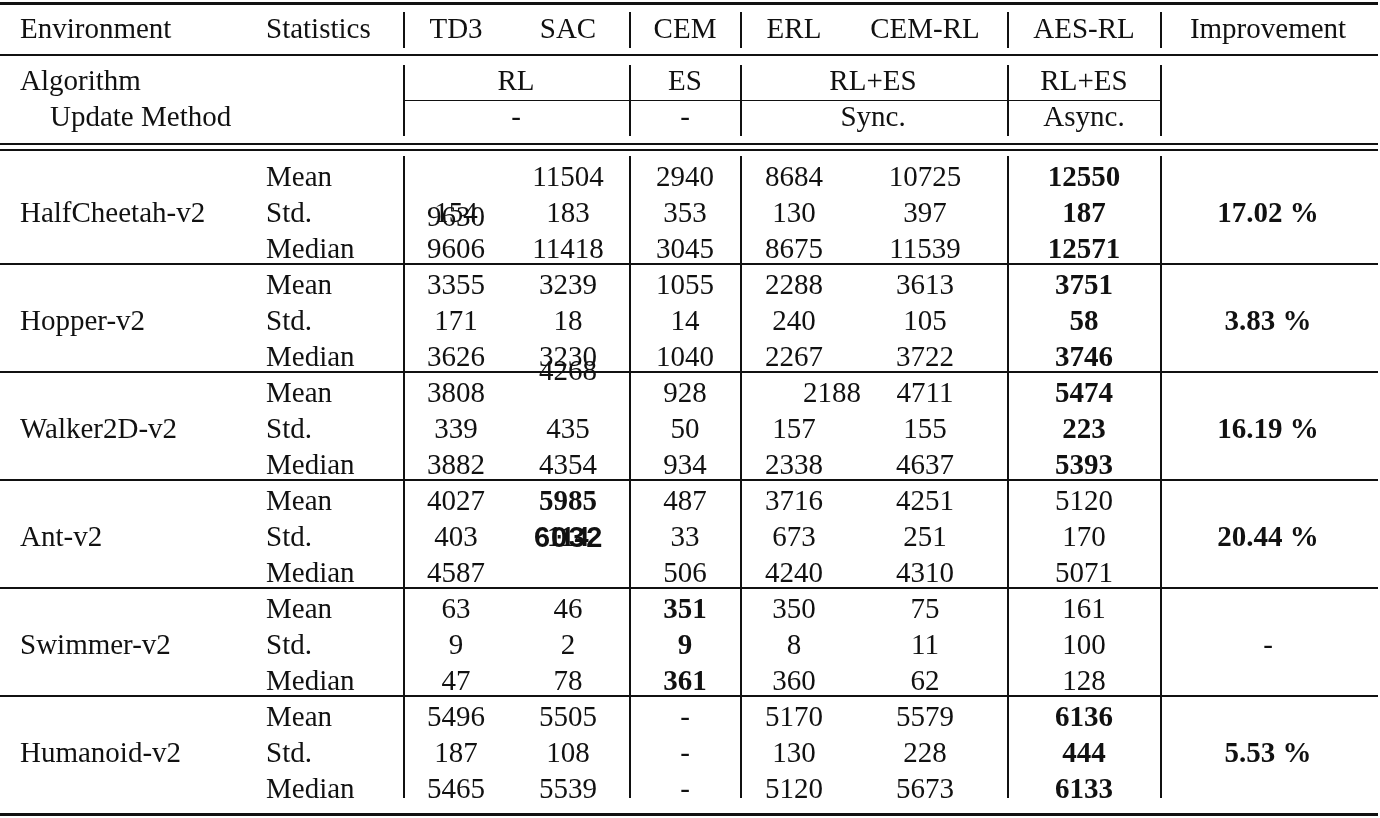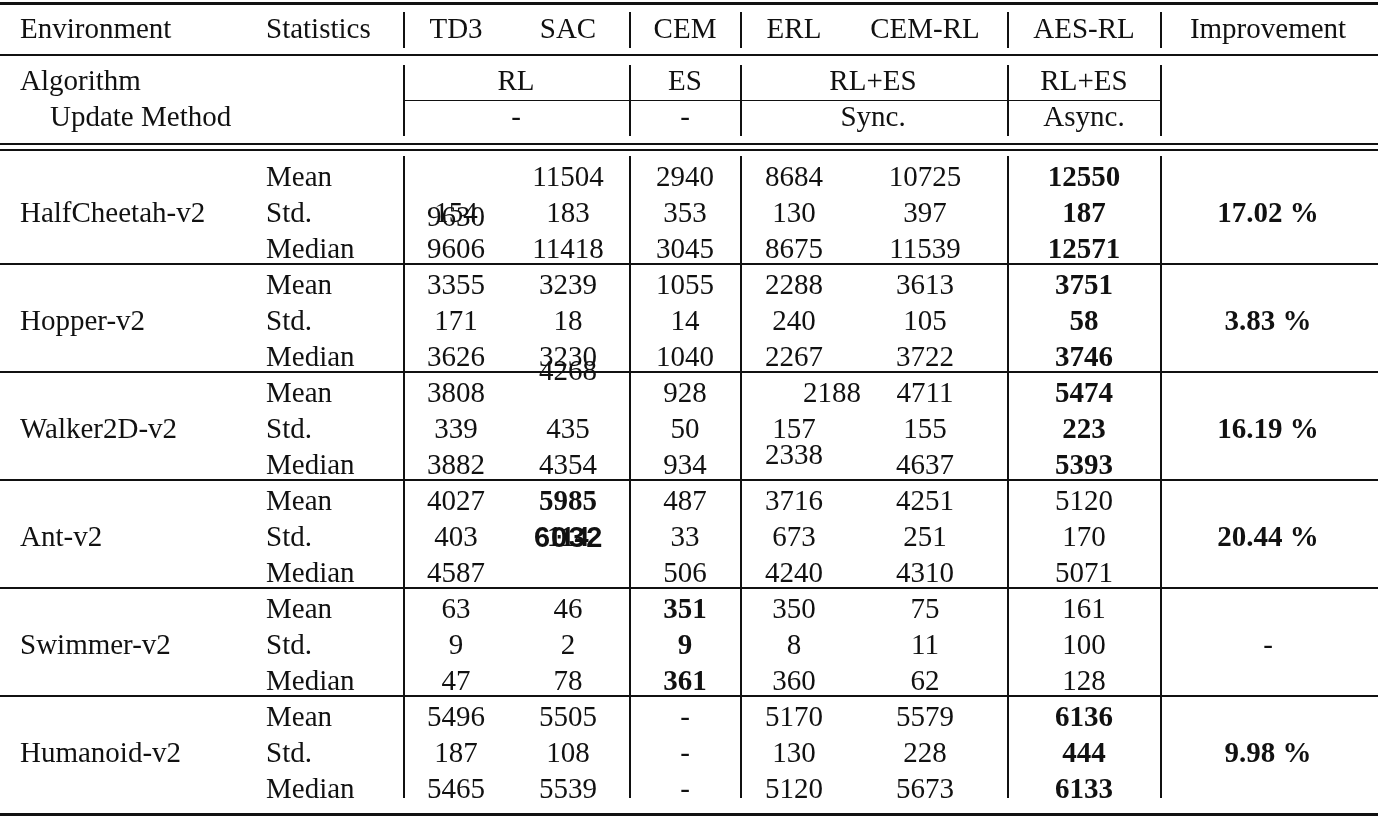--- a/index.html
+++ b/index.html
@@ -135,21 +135,21 @@
       <span class="t c" style="left: 456px; top: 410px;">339</span>
       <span class="t c" style="left: 568px; top: 410px;">435</span>
       <span class="t c" style="left: 685px; top: 410px;">50</span>
       <span class="t c" style="left: 794px; top: 410px;">157</span>
       <span class="t c" style="left: 925px; top: 410px;">155</span>
       <span class="t c b" style="left: 1084px; top: 410px;">223</span>
       <span class="t" style="left: 266px; top: 446px;">Median</span>
       <span class="t c" style="left: 456px; top: 446px;">3882</span>
       <span class="t c" style="left: 568px; top: 446px;">4354</span>
       <span class="t c" style="left: 685px; top: 446px;">934</span>
-      <span class="t c" style="left: 794px; top: 436px; text-align: center;">2338</span>
+      <span class="t c" style="left: 794px; top: 446px; text-align: center;">2338</span>
       <span class="t c" style="left: 925px; top: 446px;">4637</span>
       <span class="t c b" style="left: 1084px; top: 446px;">5393</span>
       <div class="hline" style="top: 479px; height: 1.5px;"></div>
       <div class="vline" style="left: 403px; top: 480px; height: 107px;"></div>
       <div class="vline" style="left: 629px; top: 480px; height: 107px;"></div>
       <div class="vline" style="left: 740px; top: 480px; height: 107px;"></div>
       <div class="vline" style="left: 1007px; top: 480px; height: 107px;"></div>
       <div class="vline" style="left: 1160px; top: 480px; height: 107px;"></div>
       <span class="t" style="left: 20px; top: 518px;">Ant-v2</span>
       <span class="t c b" style="left: 1268px; top: 518px;">20.44 %</span>
@@ -203,21 +203,21 @@
       <span class="t c" style="left: 794px; top: 662px;">360</span>
       <span class="t c" style="left: 925px; top: 662px;">62</span>
       <span class="t c" style="left: 1084px; top: 662px;">128</span>
       <div class="hline" style="top: 695px; height: 1.5px;"></div>
       <div class="vline" style="left: 403px; top: 696px; height: 102px;"></div>
       <div class="vline" style="left: 629px; top: 696px; height: 102px;"></div>
       <div class="vline" style="left: 740px; top: 696px; height: 102px;"></div>
       <div class="vline" style="left: 1007px; top: 696px; height: 102px;"></div>
       <div class="vline" style="left: 1160px; top: 696px; height: 102px;"></div>
       <span class="t" style="left: 20px; top: 734px;">Humanoid-v2</span>
-      <span class="t c b" style="left: 1268px; top: 734px;">9.98 %</span>
+      <span class="t c b" style="left: 1268px; top: 734px;">5.53 %</span>
       <span class="t" style="left: 266px; top: 698px;">Mean</span>
       <span class="t c" style="left: 456px; top: 698px;">5496</span>
       <span class="t c" style="left: 568px; top: 698px;">5505</span>
       <span class="t c" style="left: 685px; top: 698px;">-</span>
       <span class="t c" style="left: 794px; top: 698px;">5170</span>
       <span class="t c" style="left: 925px; top: 698px;">5579</span>
       <span class="t c b" style="left: 1084px; top: 698px;">6136</span>
       <span class="t" style="left: 266px; top: 734px;">Std.</span>
       <span class="t c" style="left: 456px; top: 734px;">187</span>
       <span class="t c" style="left: 568px; top: 734px;">108</span>

